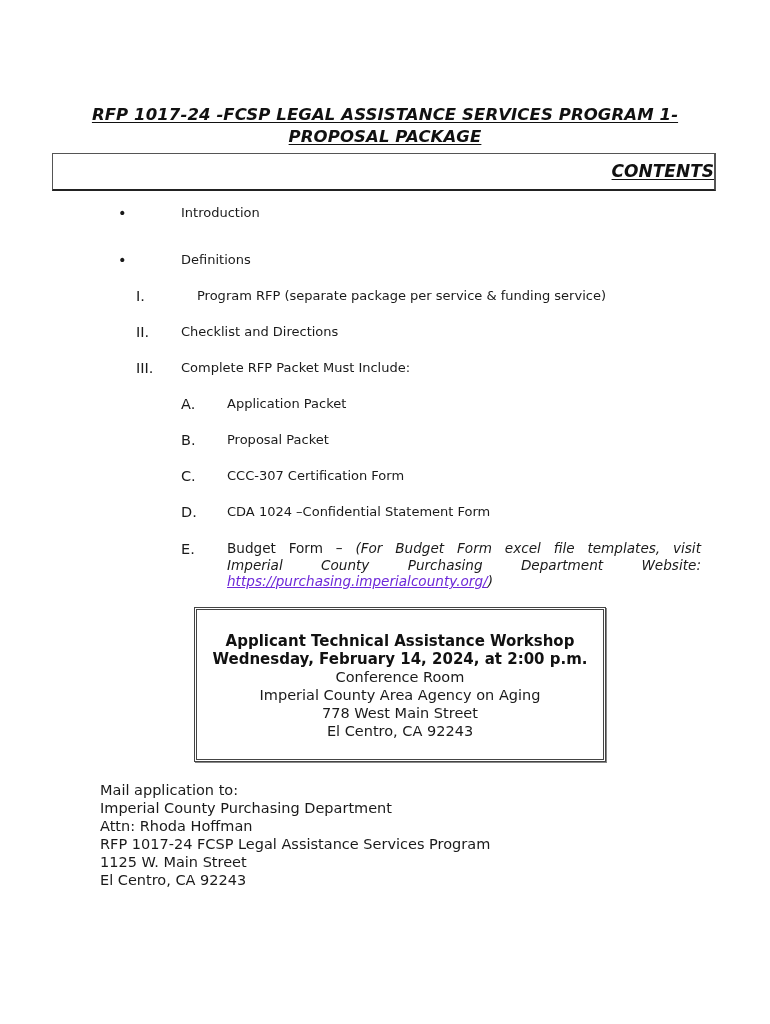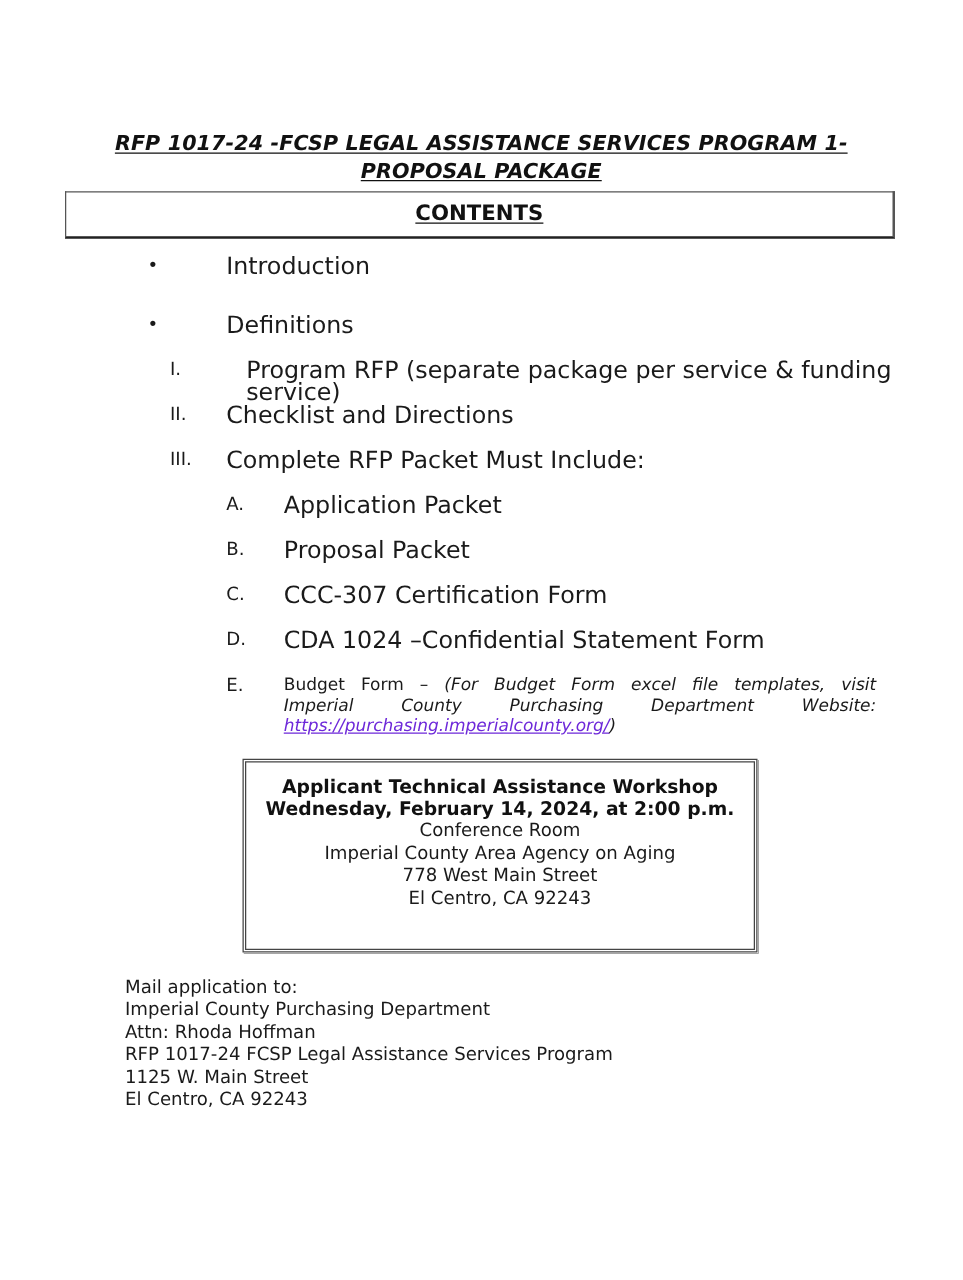--- a/index.html
+++ b/index.html
@@ -37,34 +37,35 @@
     .contents-box {
       position: absolute;
       left: 52px;
       top: 153px;
       width: 664px;
       height: 38px;
       border: 1px solid #555;
       border-bottom: 2px solid #222;
       border-right: 2px solid #555;
       box-sizing: border-box;
-      text-align: center;
+      text-align: right;
+      font-style: italic;
     }
     .contents-box span {
       display: inline-block;
       margin-top: 7px;
       font-size: 17px;
       font-weight: bold;
       text-decoration: underline;
       text-underline-offset: 2px;
       color: #111;
     }
     .item {
       position: absolute;
-      font-size: 19px;
+      font-size: 13px;
       line-height: 18px;
       color: #1a1a1a;
     }
     .marker {
       position: absolute;
       font-size: 14.5px;
       line-height: 18px;
       color: #1a1a1a;
     }
     .budget {
@@ -93,21 +94,21 @@
     .workshop-box {
       position: absolute;
       left: 194px;
       top: 607px;
       width: 412px;
       height: 155px;
       border: 3px double #444;
       box-sizing: border-box;
       box-shadow: 1px 1px 0 #888;
       text-align: center;
-      padding-top: 10px;
+      padding-top: 22px;
     }
     .workshop-box .bold {
       font-weight: bold;
       font-size: 15px;
       line-height: 18px;
       color: #111;
     }
     .workshop-box .reg {
       font-size: 14.5px;
       line-height: 18px;

